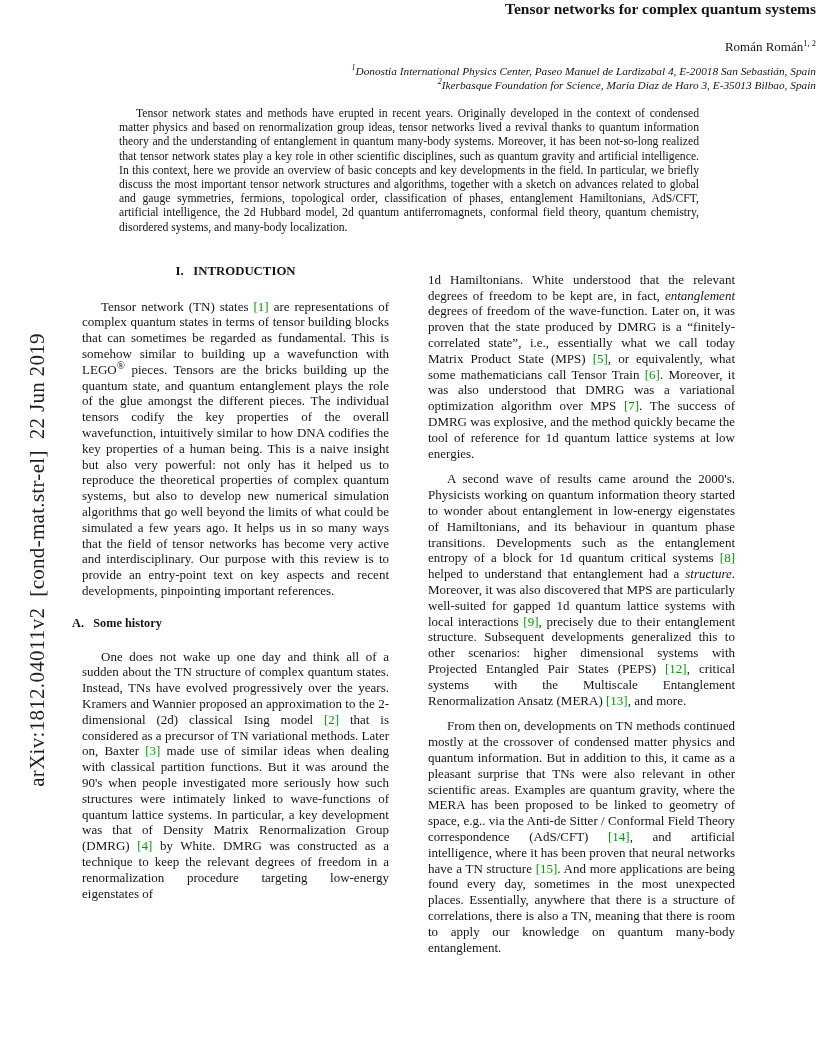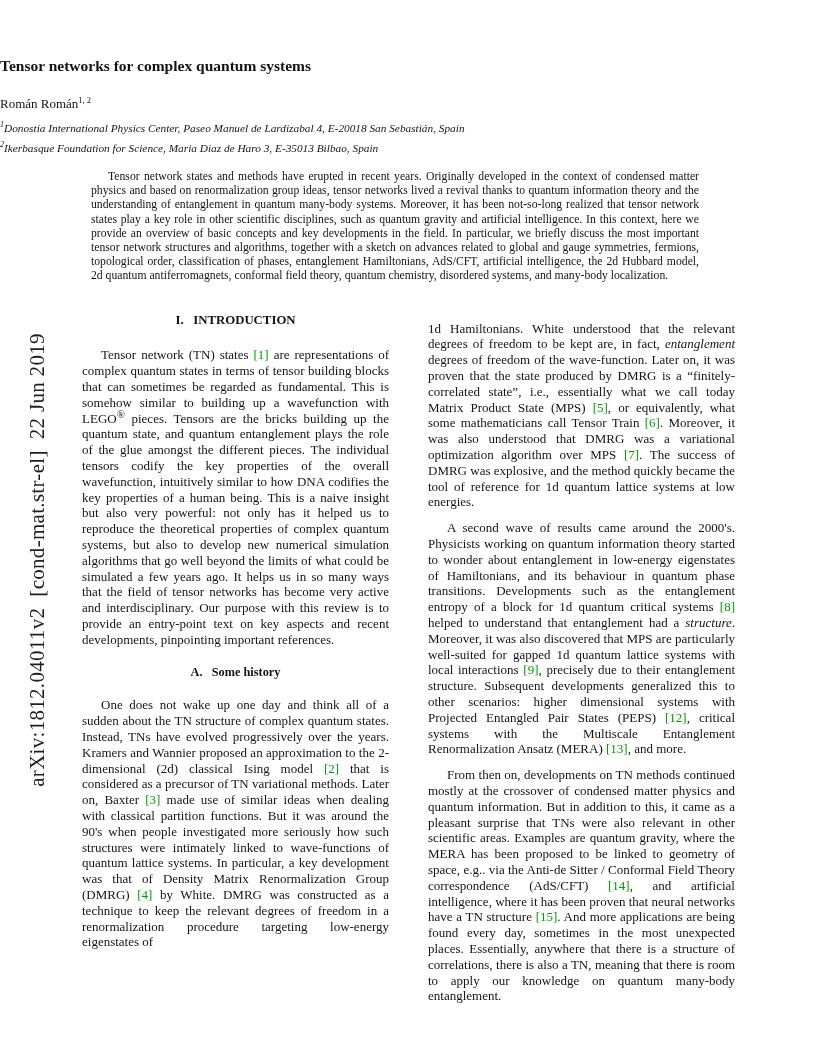--- a/index.html
+++ b/index.html
@@ -17,49 +17,49 @@
   .arxiv-label {
     position: absolute;
     left: 37px;
     top: 560px;
     transform: translate(-50%, -50%) rotate(-90deg);
     white-space: pre;
     font-size: 21px;
     letter-spacing: 0.3px;
     color: #1f1f1f;
   }
-  .head { padding-top: 57px; text-align: left; }
+  .head { text-align: right; }
   .title { font-size: 15.5px; font-weight: bold; margin: 0 0 21px 0; }
   .author-line { font-size: 13px; margin: 0 0 9px 0; }
   .author-line sup { font-size: 8.5px; }
-  .affil { font-style: italic; font-size: 11.3px; line-height: 14px; margin-top: 6px; }
+  .affil { font-style: italic; font-size: 11.3px; line-height: 14px; }
   .affil sup { font-size: 8px; }
   .abstract {
-    margin: 15px 117px 0 91px;
+    margin: 15px 117px 0 119px;
     font-size: 11.7px;
     line-height: 14.2px;
     text-align: justify;
     text-indent: 17px;
   }
   .columns {
     display: flex;
     gap: 19px;
     margin: 27px 71px 0 72px;
   }
   .col {
     flex: 1 1 0;
     min-width: 0;
     font-size: 13px;
     line-height: 15.8px;
     text-align: justify;
   }
   .col p { margin: 10px; text-indent: 19px; }
   .col p.noindent { text-indent: 0; }
   .sec-h1 { text-align: center; font-weight: bold; font-size: 12.8px; margin: 2px 0 19px 0; }
-  .sec-h2 { text-align: center; font-weight: bold; font-size: 12.3px; margin: 17px 0 17px 0; }
+  .sec-h2 { font-weight: bold; font-size: 12.3px; margin: 17px 0 17px 0; }
   .cite { color: #009b00; }
   em { font-style: italic; }
   sup { line-height: 0; }
 </style>
 </head>
 <body>
 
 <div class="page">
 
   <div class="arxiv-label">arXiv:1812.04011v2  [cond-mat.str-el]  22 Jun 2019</div>

